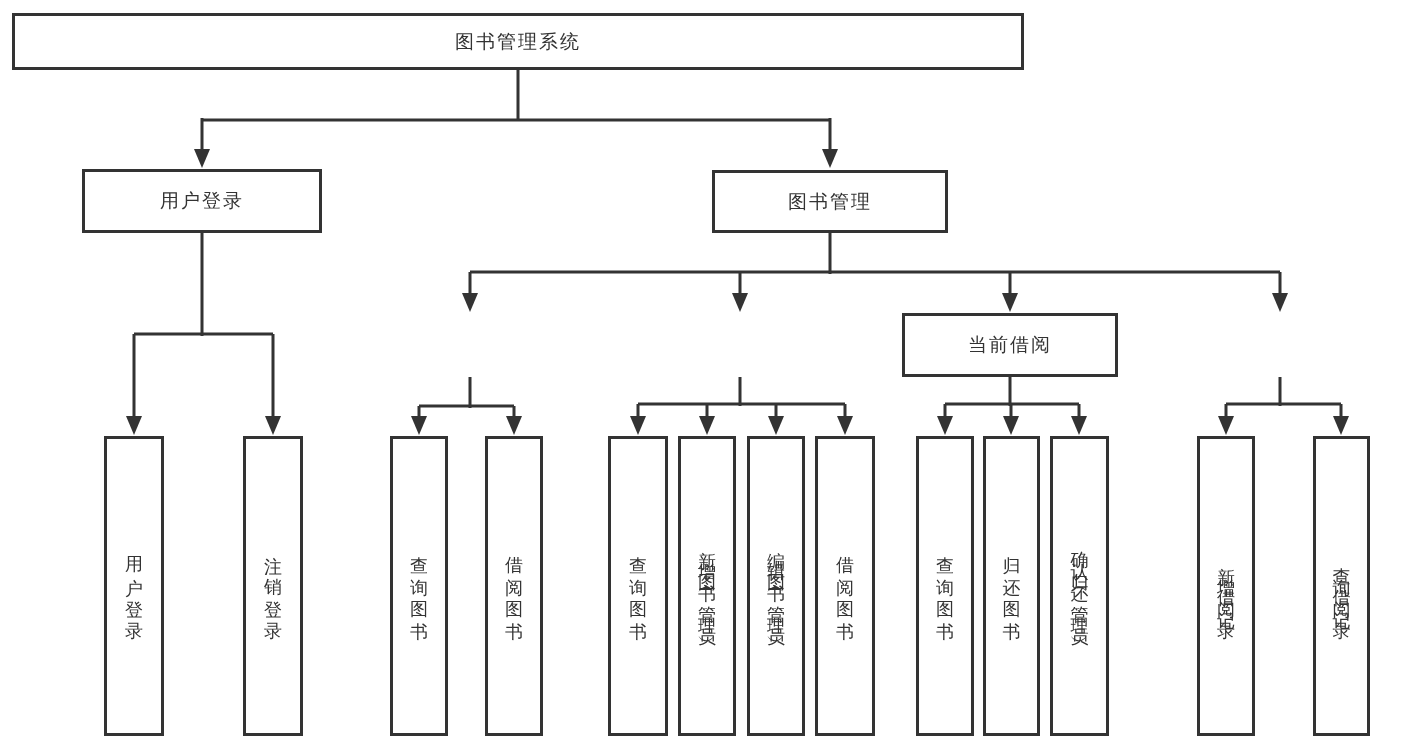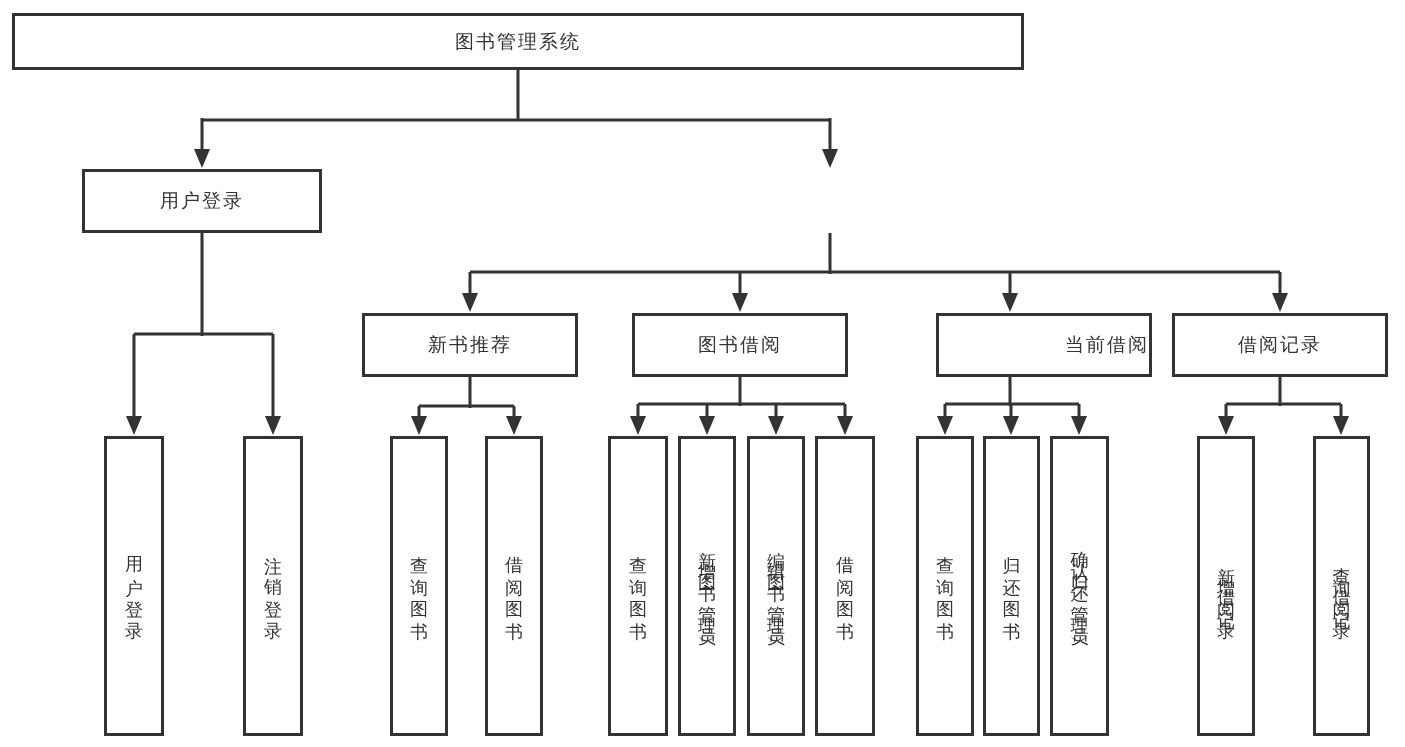--- a/index.html
+++ b/index.html
@@ -47,21 +47,21 @@
   }
   .leaf .vlabel.wide{letter-spacing:22px;}
   
   #root-box{left:12px;top:13px;width:1012px;height:57px;}
   
   #n-user{left:82px;top:169px;width:240px;height:64px;}
   #n-mgmt{left:712px;top:170px;width:236px;height:63px;}
   
   #n-l2-0{left:362px;top:313px;width:216px;height:64px;}
   #n-l2-1{left:632px;top:313px;width:216px;height:64px;}
-  #n-l2-2{left:936px;top:313px;width:216px;height:64px;justify-content:flex-end;}
+  #n-l2-2{left:902px;top:313px;width:216px;height:64px;}
   #n-l2-3{left:1172px;top:313px;width:216px;height:64px;}
   
   .leaf{top:436px;height:300px;}
   #lf-0{left:104px;width:60px;}
   #lf-1{left:243px;width:60px;}
   #lf-2{left:390px;width:58px;}
   #lf-3{left:485px;width:58px;}
   #lf-4{left:608px;width:60px;}
   #lf-5{left:678px;width:58px;}
   #lf-6{left:747px;width:58px;}
@@ -122,32 +122,26 @@
     <polygon points="1333,416 1349,416 1341,435"></polygon>
   </svg>
 
   <div class="box" id="root-box">
     <span class="hlabel">图书管理系统</span>
   </div>
 
   <div class="box" id="n-user">
     <span class="hlabel">用户登录</span>
   </div>
+  <div class="box" id="n-mgmt">
+    <span class="hlabel">图书管理</span>
+  </div>
 
-  <div class="box" id="n-l2-0">
-    <span class="hlabel">新书推荐</span>
-  </div>
-  <div class="box" id="n-l2-1">
-    <span class="hlabel">图书借阅</span>
-  </div>
   <div class="box" id="n-l2-2">
     <span class="hlabel">当前借阅</span>
-  </div>
-  <div class="box" id="n-l2-3">
-    <span class="hlabel">借阅记录</span>
   </div>
 
   <div class="box leaf" id="lf-0">
     <span class="vlabel wide">用户登录</span>
   </div>
   <div class="box leaf" id="lf-1">
     <span class="vlabel wide">注销登录</span>
   </div>
   <div class="box leaf" id="lf-2">
     <span class="vlabel wide">查询图书</span>

